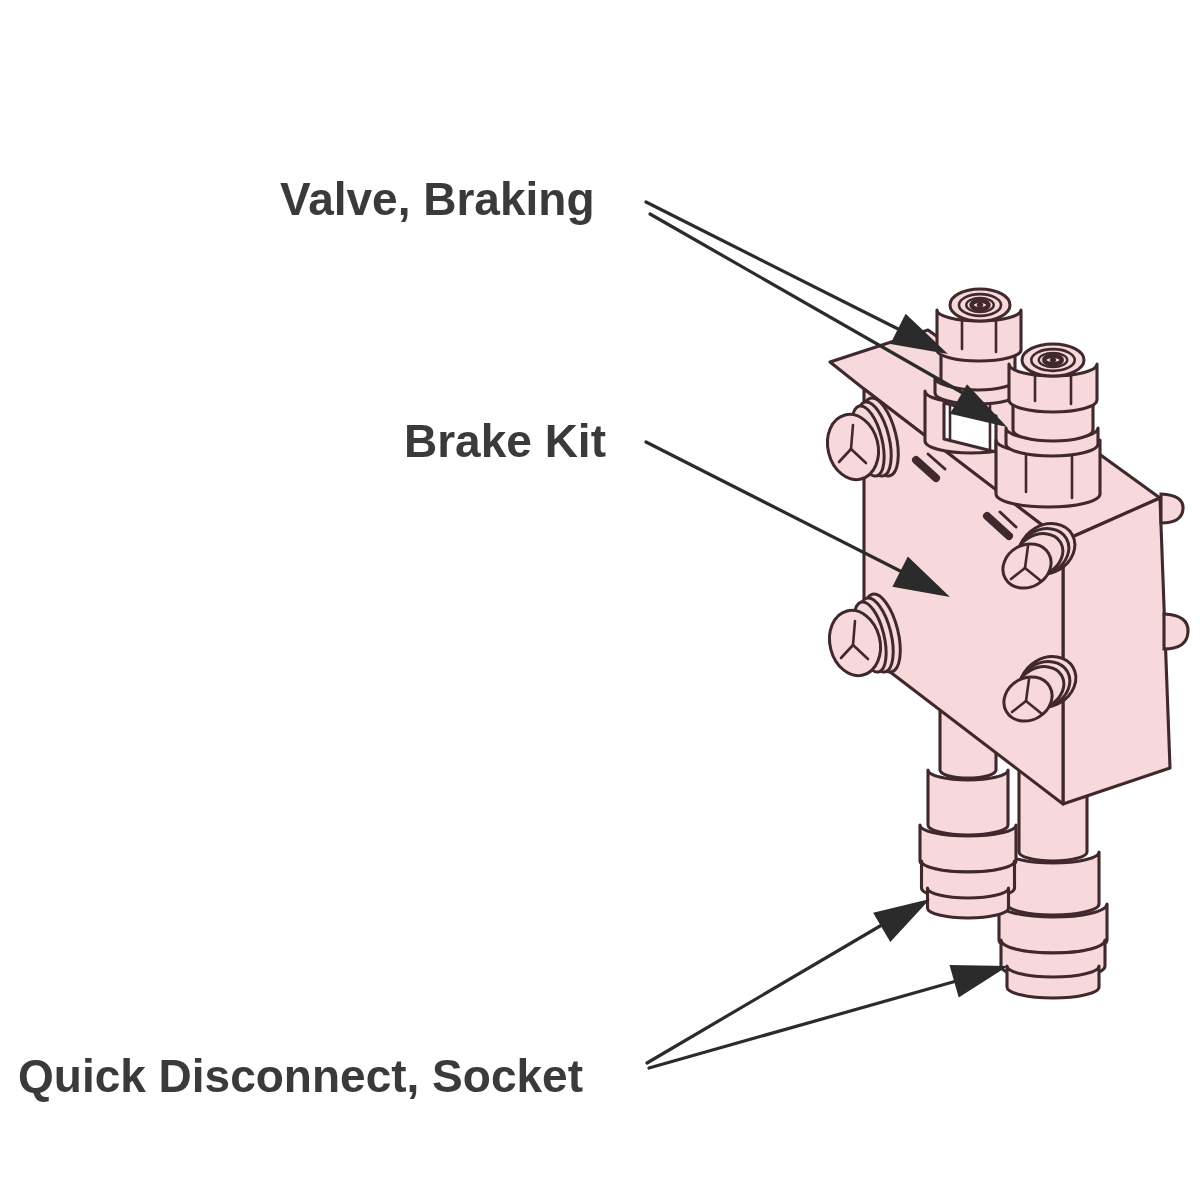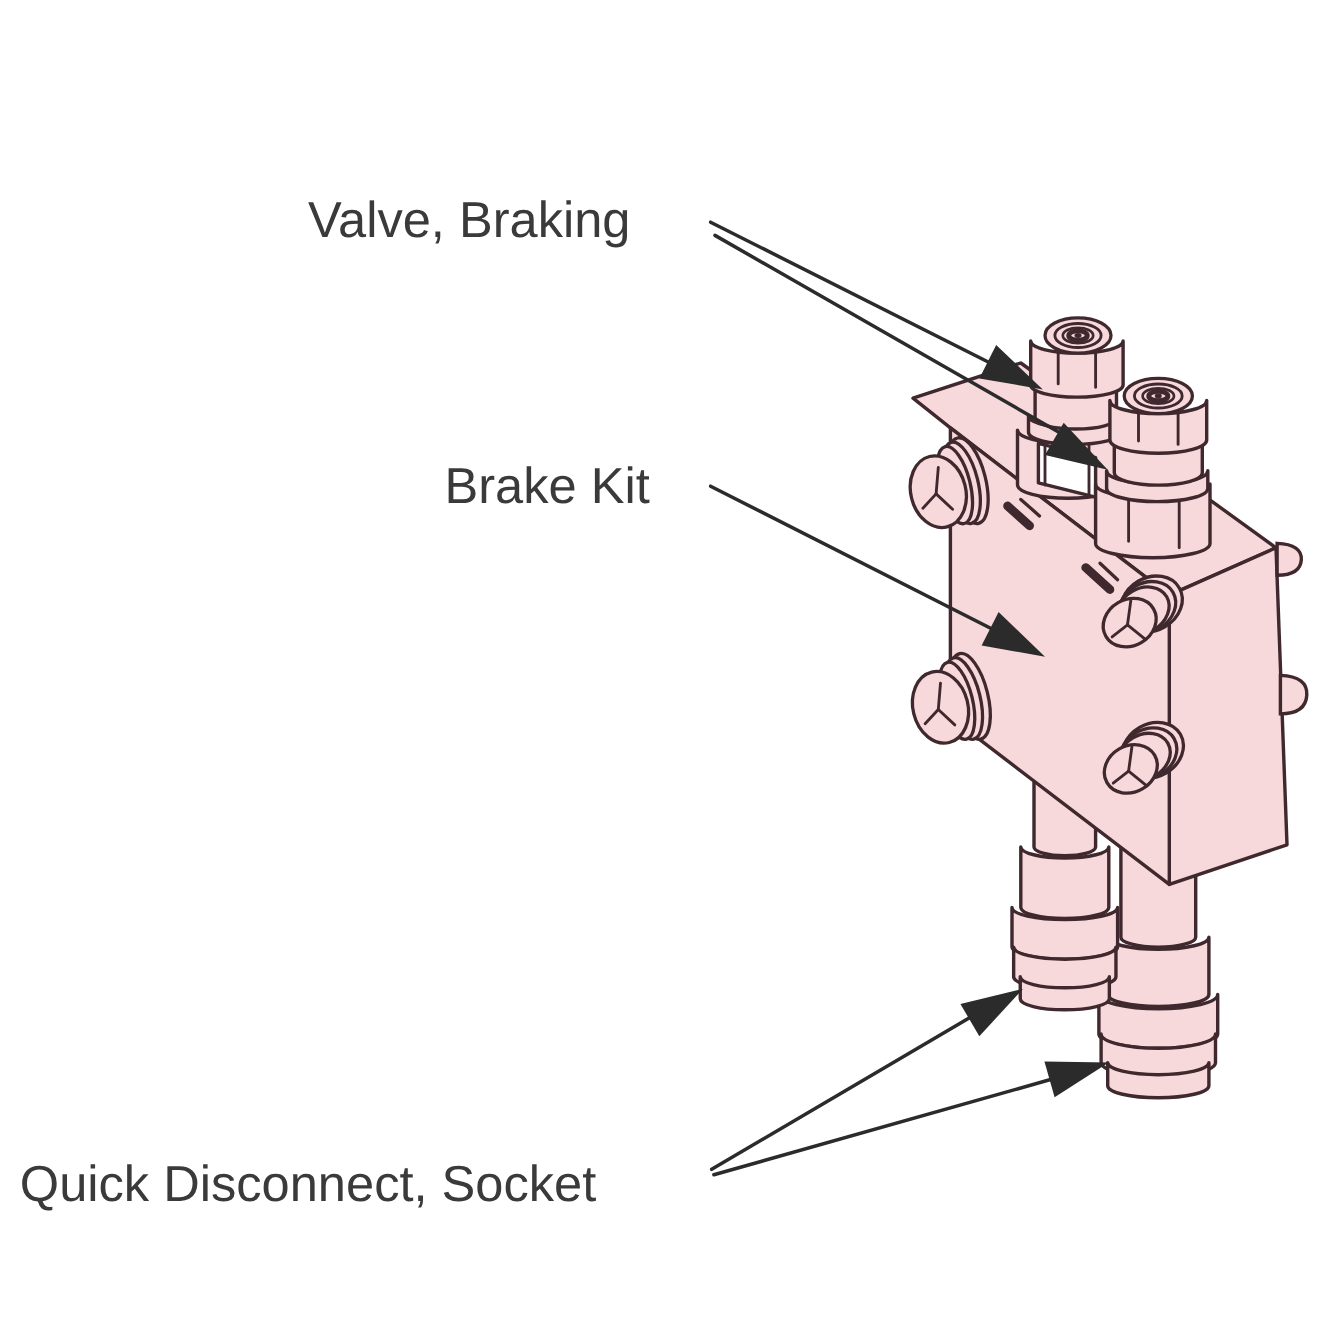--- a/index.html
+++ b/index.html
@@ -1,17 +1,17 @@
 <!DOCTYPE html>
 <html style="--bg: #ffffff; --text: #3a3a3a;"><head>
 <meta charset="utf-8">
 <style>
   html,body{margin:0;padding:0;background:#fff;}
   .stage{position:relative;width:1200px;height:1200px;background:var(--bg,#fff);overflow:hidden;
-         font-family:"Liberation Sans",sans-serif;}
+         font-family:"Liberation Sans",sans-serif;font-weight:bold;}
   svg{position:absolute;left:0;top:0;width:100%;height:100%;}
   text.lbl{fill:var(--text,#3a3a3a);font-size:46px;font-family:"Liberation Sans",sans-serif;}
 </style>
 </head>
 <body>
 
 <div class="stage">
   <svg viewBox="0 0 1200 1200">
     <g id="drawing">
         <g>

